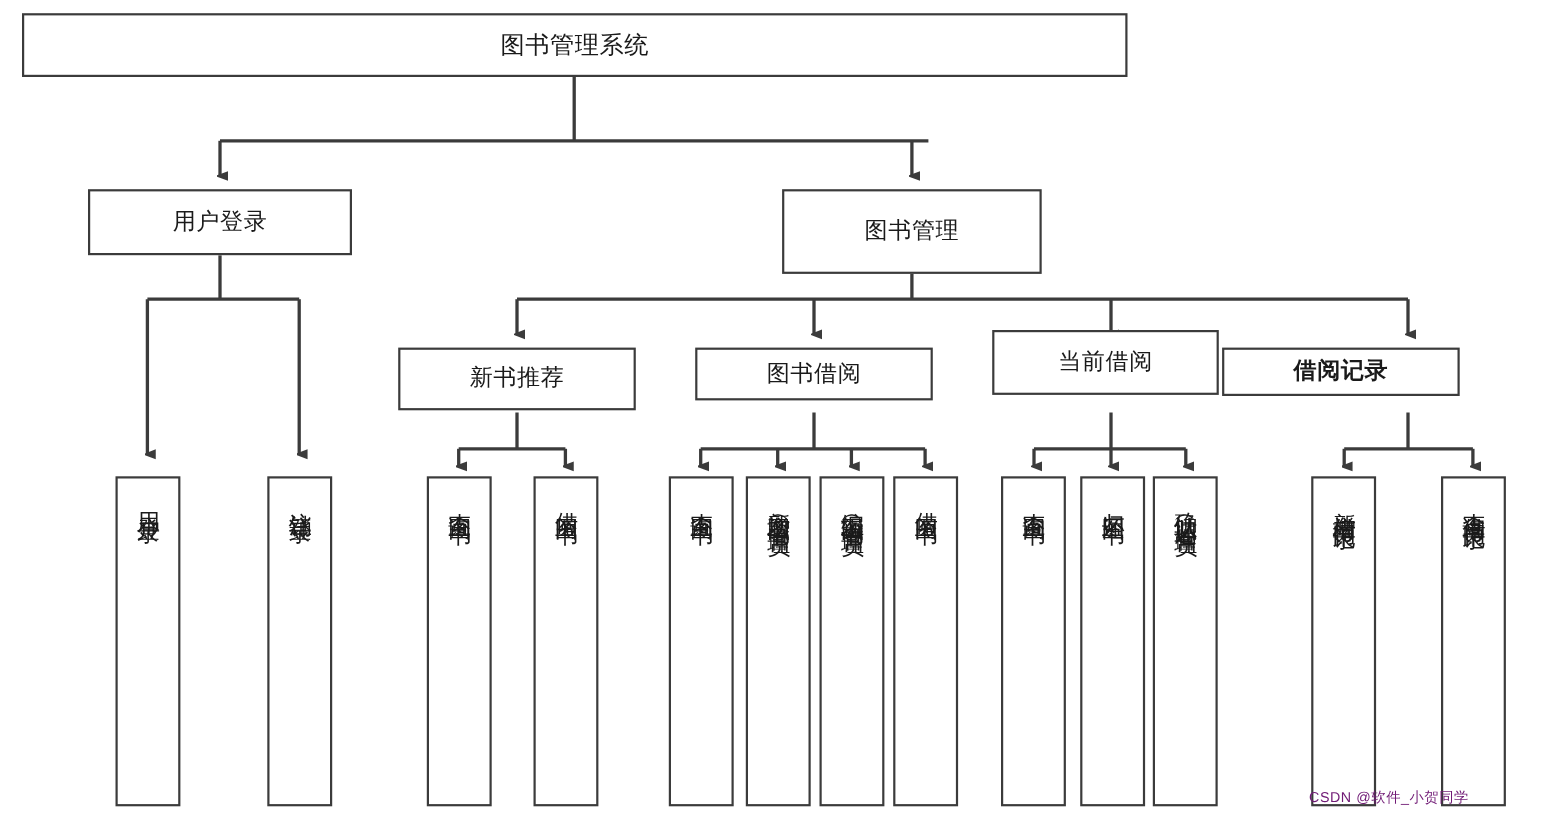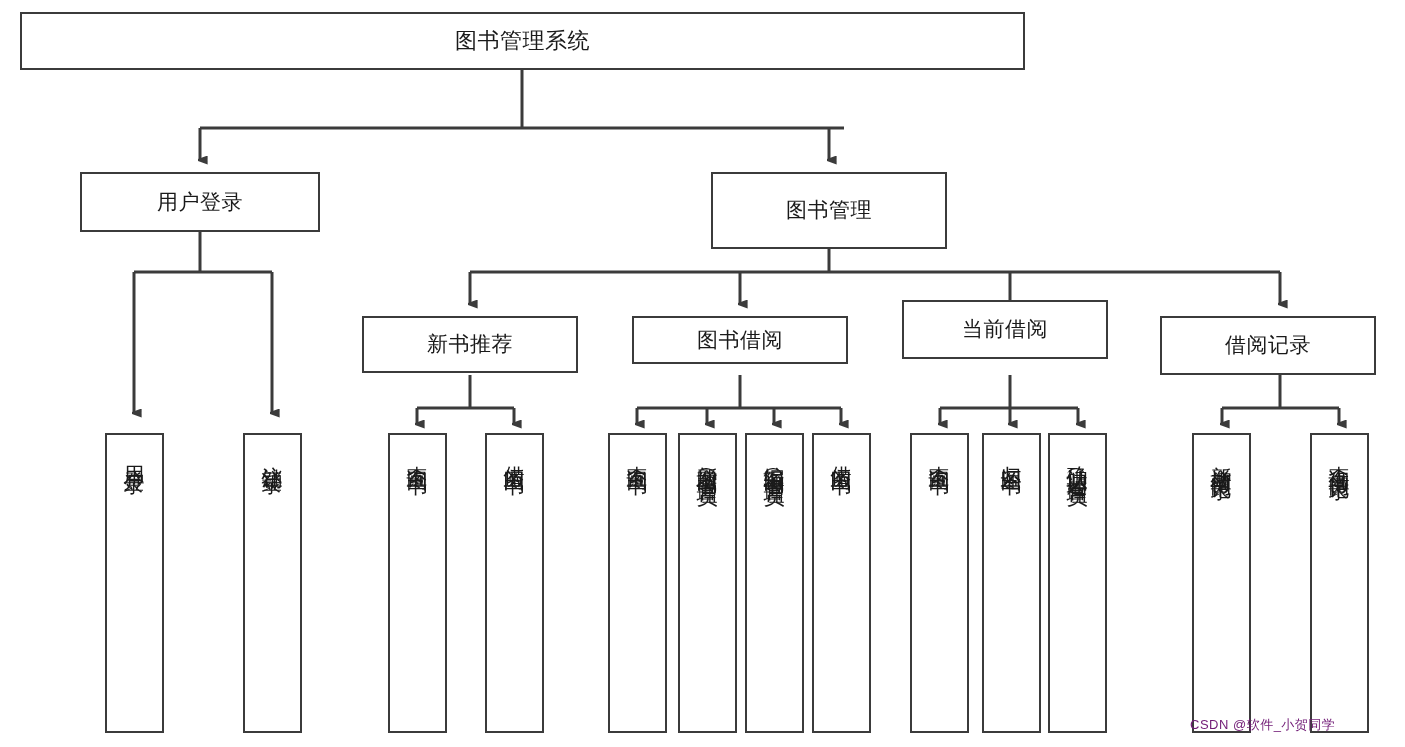--- a/index.html
+++ b/index.html
@@ -147,21 +147,21 @@
   </div>
 
   <div class="node horiz" style="left:632px; top:316px; width:216px; height:48px;">
     <span class="label">图书借阅</span>
   </div>
 
   <div class="node horiz" style="left:902px; top:300px; width:206px; height:59px;">
     <span class="label">当前借阅</span>
   </div>
 
-  <div class="node horiz" style="left:1160px; top:316px; width:216px; height:59px;">
+  <div class="node horiz" style="left:1111px; top:316px; width:216px; height:44px;font-weight:bold;">
     <span class="label">借阅记录</span>
   </div>
 
   <div class="node vert" style="left:105px; top:433px; width:59px; height:300px;">
     <span class="label">用户登录</span>
   </div>
 
   <div class="node vert" style="left:243px; top:433px; width:59px; height:300px;">
     <span class="label">注销登录</span>
   </div>

